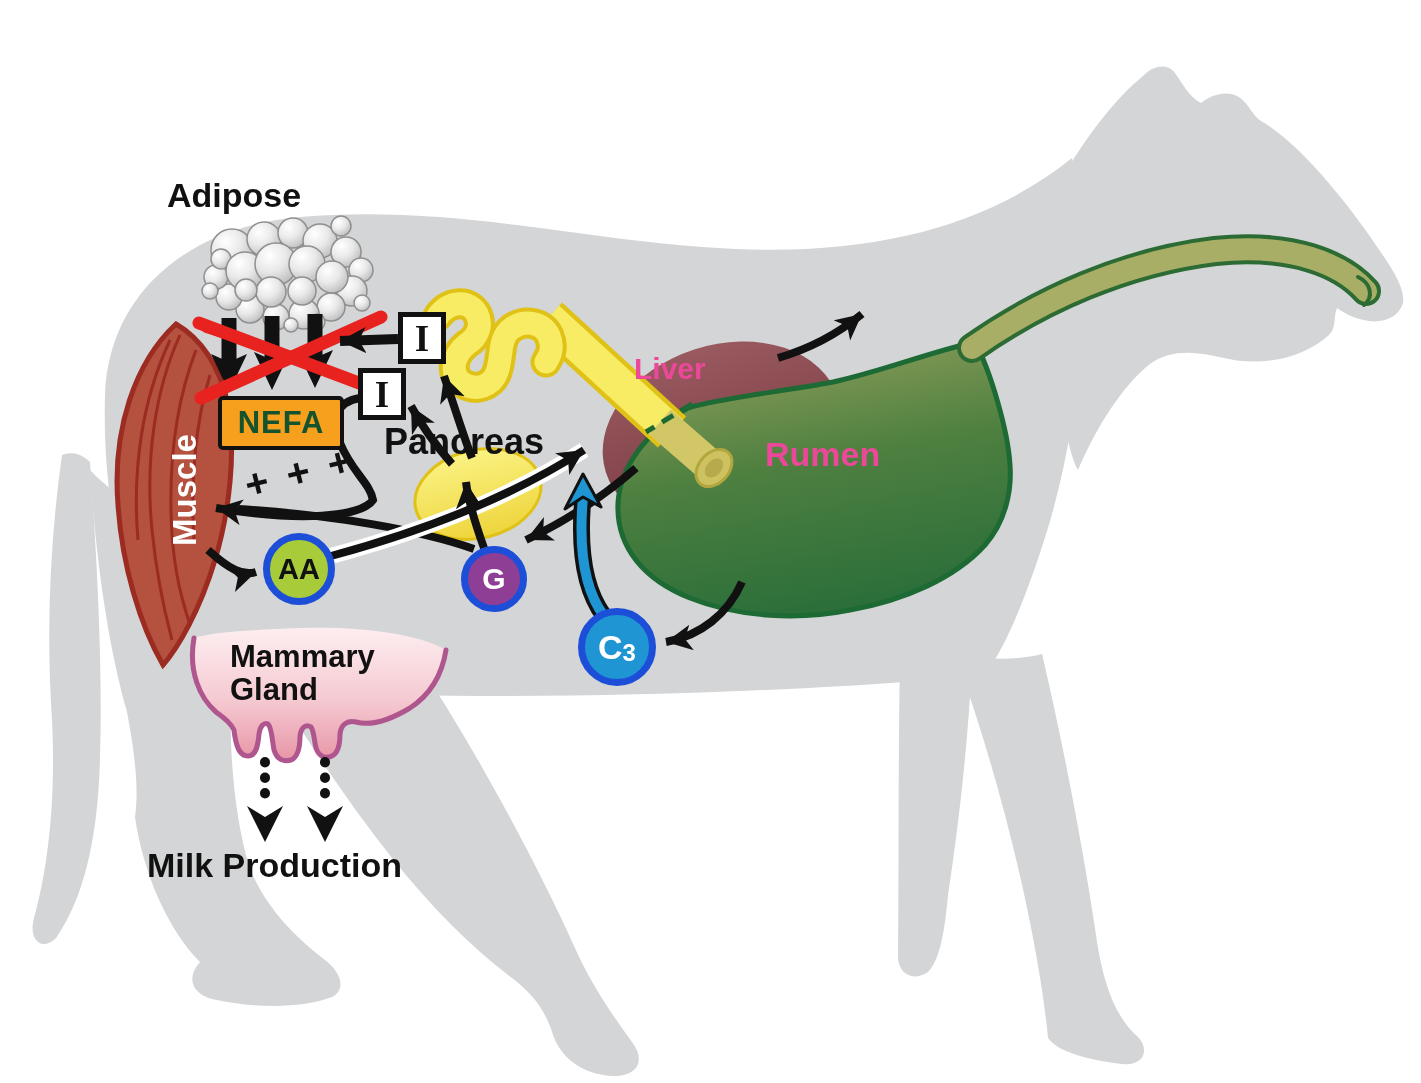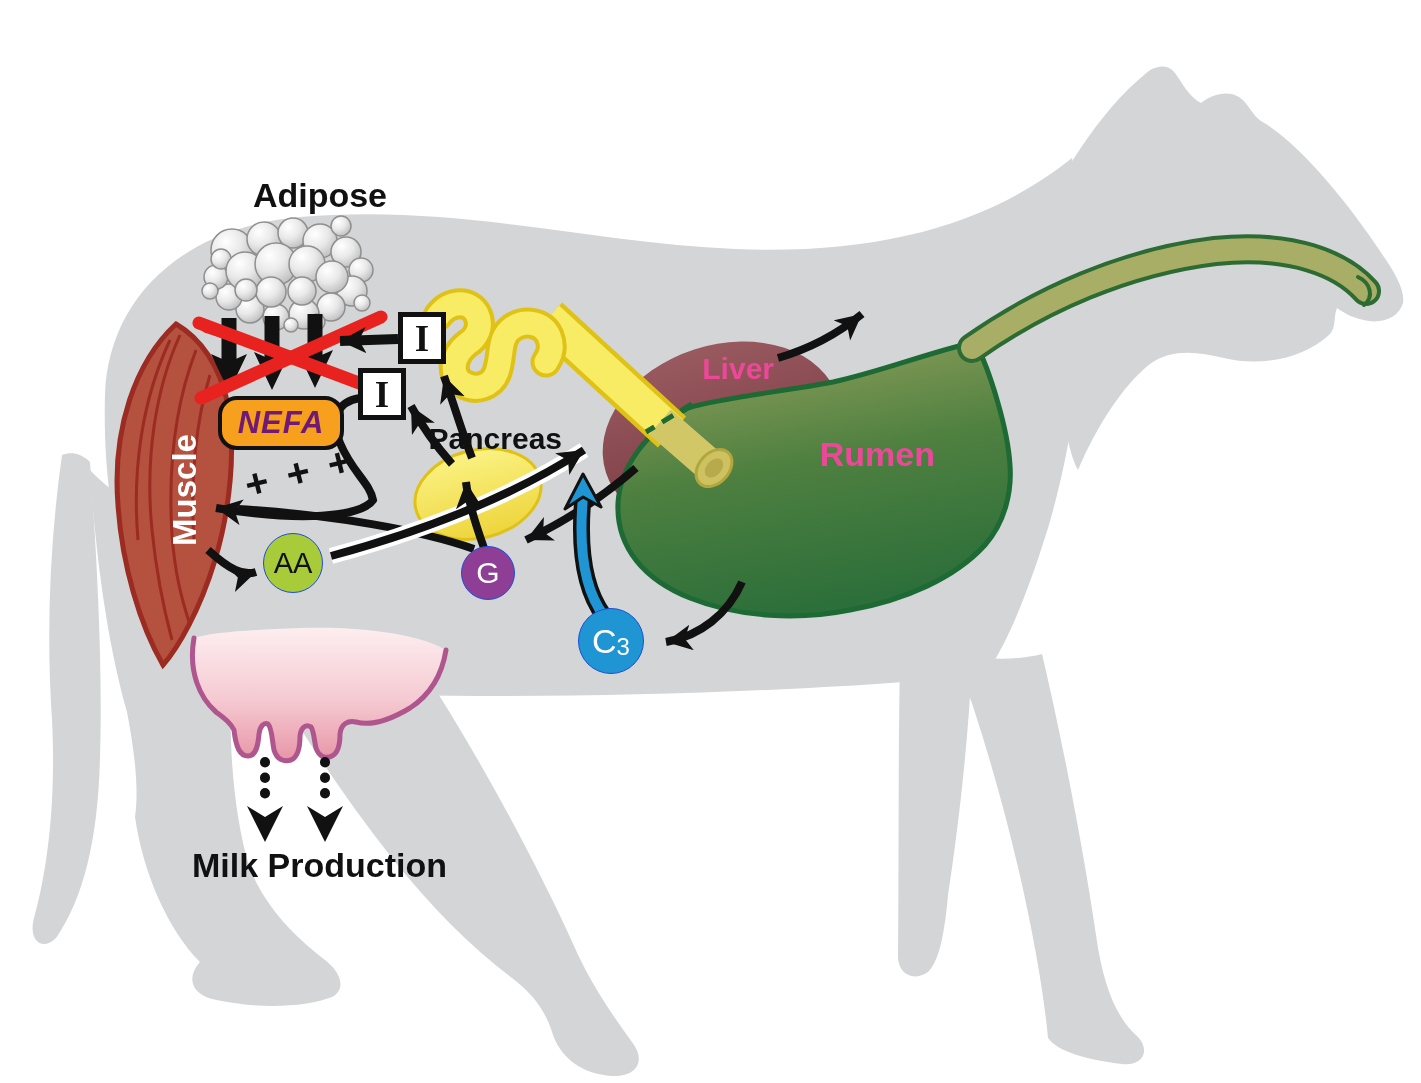--- a/index.html
+++ b/index.html
@@ -2,38 +2,38 @@
 <html><head>
 <meta charset="utf-8">
 <style>
   html,body{margin:0;padding:0;background:#ffffff;}
   .stage{
     position:relative;width:1421px;height:1083px;background:#ffffff;overflow:hidden;
     font-family:"Liberation Sans", sans-serif;
   }
   .stage svg{position:absolute;left:0;top:0;}
   .lbl{
-    position:absolute;font-weight:bold;color:#111;text-align:right;
+    position:absolute;font-weight:bold;color:#111;text-align:left;
     line-height:1.05;white-space:nowrap;
   }
   .lbl.white{color:#ec4899;}
   .nefa-box{
     position:absolute;left:218px;top:396px;width:118px;height:46px;
-    background:#f6a01d;border:4px solid #111;border-radius:19px;
+    background:#f6a01d;border:4px solid #111;border-radius:5px;
     display:flex;align-items:center;justify-content:center;
-    font-weight:bold;font-size:31px;color:#701a75;letter-spacing:1px;font-style:italic;
+    font-weight:bold;font-size:31px;color:#14532d;letter-spacing:1px;
   }
   .i-box{
     position:absolute;width:38px;height:42px;background:#ffffff;border:5px solid #111;
     display:flex;align-items:center;justify-content:center;
     font-family:"Liberation Serif", serif;font-weight:bold;font-size:37px;color:#111;
   }
   .node{
-    position:absolute;border:1px solid #1d4ed8;border-radius:50%;
-    display:flex;align-items:center;justify-content:center;font-weight:normal;
+    position:absolute;border:7px solid #1d4ed8;border-radius:50%;
+    display:flex;align-items:center;justify-content:center;font-weight:bold;
   }
   .node.aa{left:263px;top:533px;width:58px;height:58px;background:#a8cb3a;color:#111;font-size:29px;}
   .node.g{left:461px;top:546px;width:52px;height:52px;background:#8f3e96;color:#fff;font-size:30px;}
   .node.c3{left:578px;top:608px;width:64px;height:64px;background:#1f95d4;color:#fff;font-size:34px;}
   .node.c3 sub{font-size:24px;line-height:0;position:relative;top:6px;}
   .muscle-lbl{
     position:absolute;left:85px;top:470px;width:200px;height:40px;
     transform:rotate(-90deg);display:flex;align-items:center;justify-content:center;
     color:#fff;font-weight:bold;font-size:33px;
   }
@@ -211,31 +211,35 @@
 
   <div class="lbl" style="left:167px;top:178px;width:220px;font-size:34px;">Adipose</div>
 
   <div class="muscle-lbl">Muscle</div>
 
   <div class="nefa-box">NEFA</div>
 
   <div class="i-box" style="left:398px;top:312px;">I</div>
   <div class="i-box" style="left:358px;top:368px;">I</div>
 
-  <div class="lbl" style="left:392px;top:423px;width:170px;font-size:30px;">Pancreas</div>
+  <div class="lbl" style="left:384px;top:423px;width:170px;font-size:36px;">Pancreas</div>
 
   <div class="lbl white" style="left:634px;top:353px;width:140px;font-size:30px;">Liver</div>
 
   <div class="lbl white" style="left:765px;top:437px;width:170px;font-size:34px;">Rumen</div>
 
 
   <div class="plus-lbl">+ + +</div>
 
   <div class="node aa">AA</div>
   <div class="node g">G</div>
   <div class="node c3">
       <span>C</span>
       <sub>3</sub>
     </div>
 
+  <div class="lbl" style="left:230px;top:641px;width:160px;font-size:31px;white-space:normal;">
+    <div>Mammary</div>
+    <div>Gland</div>
+  </div>
 
   <div class="lbl" style="left:147px;top:840px;width:300px;font-size:34px;margin-top:8px;">Milk Production</div>
 </div>
 
 </body></html>

